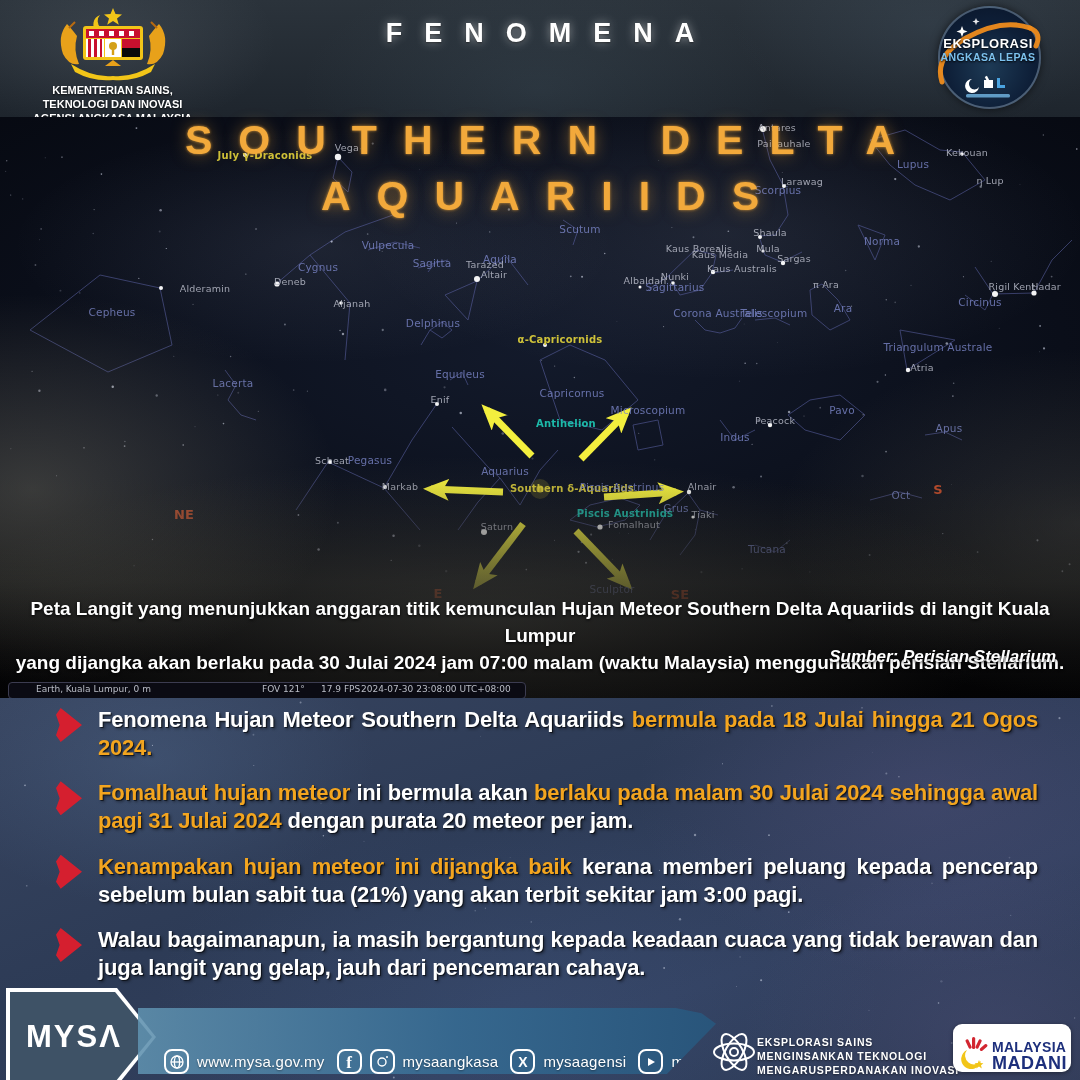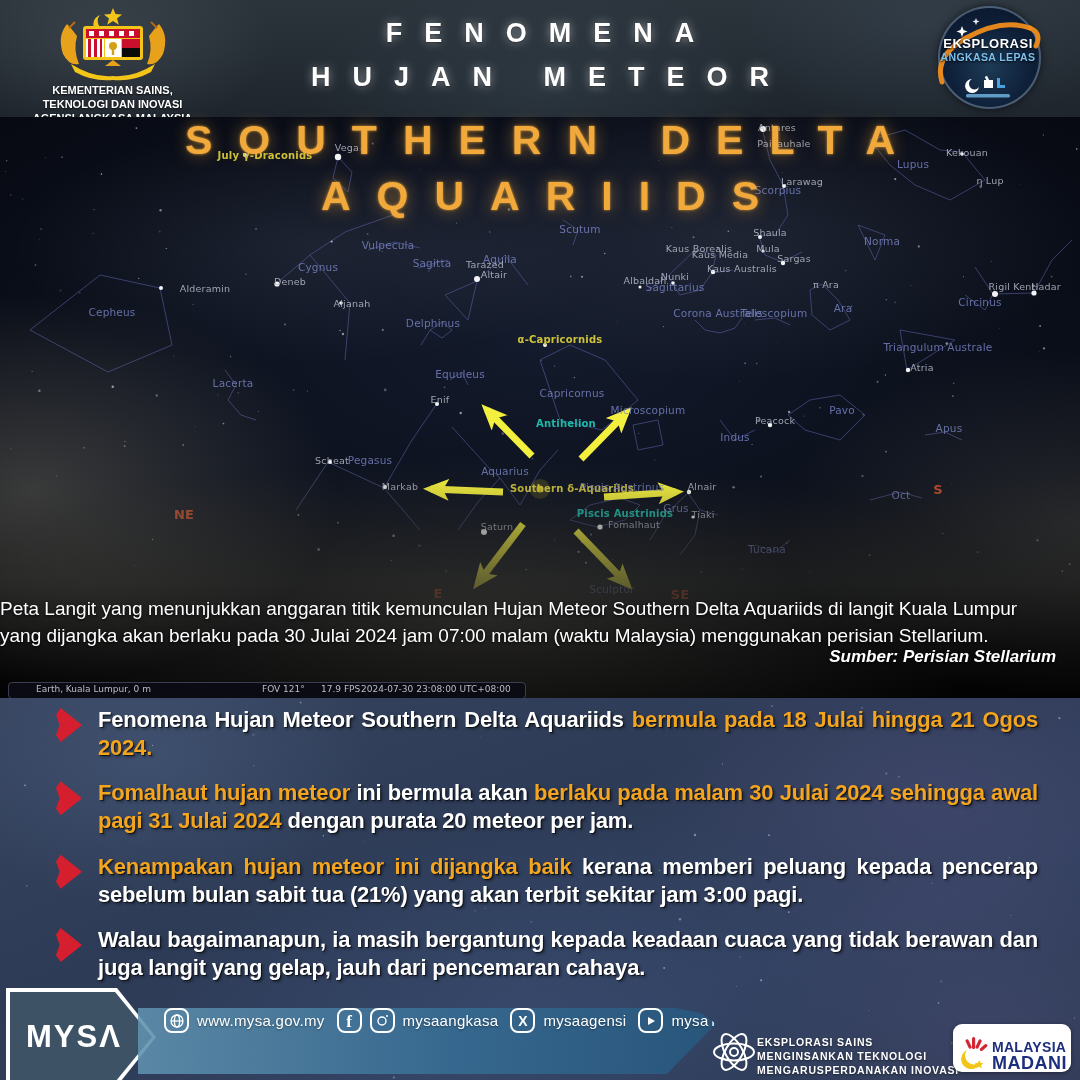--- a/index.html
+++ b/index.html
@@ -46,22 +46,22 @@
       font-family:"DejaVu Sans",sans-serif;letter-spacing:.2px}
   .c-const{color:#7b86c9;opacity:.8;font-size:10.5px}
   .c-star{color:#b9bcc9;opacity:.85;font-size:9.5px}
   .c-yellow{color:#d9cb3a;opacity:.95;font-size:10px;font-weight:bold}
   .c-cyan{color:#1ecbb8;opacity:.9;font-size:10px;font-weight:bold}
   .c-card{color:#cf4a25;opacity:.95;font-size:13px;font-weight:bold}
   .map-title{position:absolute;left:0;right:0;text-align:center;color:#f2a93b;font-weight:600;
     font-size:41px;letter-spacing:26px;text-indent:26px;
     text-shadow:0 0 16px rgba(242,169,59,.55),0 0 3px rgba(242,169,59,.8)}
   .mt1{top:0px}.mt2{top:56px}
-  .caption{position:absolute;left:0;right:0;top:478px;color:#fff;
-    font-size:19px;font-weight:normal;line-height:27px;text-shadow:0 1px 3px #000}
+  .caption{position:absolute;left:0;right:0;top:478px;text-align:center;color:#fff;
+    font-size:19px;font-weight:bold;line-height:27px;text-shadow:0 1px 3px #000}
   .source{position:absolute;right:24px;top:530px;color:#fff;font-size:17px;font-weight:bold;
     font-style:italic;text-shadow:0 1px 3px #000}
   .statusbar{position:absolute;left:8px;top:565px;width:516px;height:15px;
     background:#0b0b13;border:1px solid #3c3c50;border-radius:4px}
   .statusbar span{position:absolute;top:1px;font-family:"DejaVu Sans",sans-serif;
     font-size:9px;color:#babdc6;white-space:nowrap}
 
   
   .lower{position:absolute;left:0;top:698px;width:1080px;height:382px;
     background:
@@ -84,21 +84,21 @@
   
   .pentagon{position:absolute;left:6px;top:290px;width:150px;height:98px;
     clip-path:polygon(0 0,74% 0,100% 50%,74% 100%,0 100%);background:#fff}
   .pentagon .inner{position:absolute;left:4px;top:4px;right:4px;bottom:4px;
     clip-path:polygon(0 0,74% 0,100% 50%,74% 100%,0 100%);background:#3e5266;
     display:flex;align-items:center}
   .pentagon .brand{color:#fff;font-size:31px;font-weight:bold;letter-spacing:2px;padding-left:16px}
   .fbar{position:absolute;left:138px;top:310px;width:578px;height:66px;
     clip-path:polygon(0 0,93% 0,97.5% 8%,100% 24%,91.5% 100%,0 100%);
     background:linear-gradient(90deg, rgba(95,145,175,.88), rgba(54,106,145,.92) 55%, rgba(40,86,124,.94));
-    display:flex;align-items:flex-start;padding-left:26px;box-sizing:border-box;gap:12px}
+    display:flex;align-items:flex-end;padding-left:26px;box-sizing:border-box;gap:12px}
   .flink{display:flex;align-items:center;gap:8px}
   .fic{width:25px;height:25px;border:2px solid #fff;border-radius:8px;flex:0 0 auto;
     display:flex;align-items:center;justify-content:center;color:#fff;box-sizing:border-box}
   .fic.fb{font-family:"Liberation Serif",serif;font-size:17px;font-weight:bold;padding-top:2px}
   .fic.xx{font-size:14px;font-weight:bold}
   .flabel{color:#fff;font-size:15px;letter-spacing:.3px;text-shadow:0 1px 2px rgba(0,0,0,.4);white-space:nowrap}
   .atom{position:absolute;left:711px;top:331px}
   .motto{position:absolute;left:757px;top:337px;color:#fff;font-size:10.5px;font-weight:bold;
     letter-spacing:.8px;line-height:1.35;text-shadow:0 1px 2px rgba(0,0,0,.5)}
   .madani{position:absolute;left:953px;top:326px;width:118px;height:48px;background:#fff;
@@ -140,21 +140,20 @@
           <rect x="69" y="42" width="18" height="9" fill="#0a0a0a"></rect>
           <path d="M60 54 l-8 6 16 0Z" fill="#e8a11a"></path>
           <path d="M18 58 Q40 72 60 70 Q80 72 102 58 L98 66 Q80 76 60 74 Q40 76 22 66Z" fill="#f2c518"></path>
         </g>
       </svg>
       <div class="mline">KEMENTERIAN SAINS,</div>
       <div class="mline">TEKNOLOGI DAN INOVASI</div>
       <div class="mline">AGENSI ANGKASA MALAYSIA</div>
     </div>
     <div class="h-title h-t1">FENOMENA</div>
-    <div class="h-title h-t2">HUJAN METEOR</div>
     <div class="badge">
       <div class="circle"></div>
       <svg width="112" height="108" viewBox="0 0 112 108">
         <path d="M10 78 Q2 52 34 34 Q70 14 98 24" fill="none" stroke="#ef8c1c" stroke-width="5" stroke-linecap="round" opacity=".95"></path>
         <path d="M98 24 Q110 29 104 42" fill="none" stroke="#ef8c1c" stroke-width="5" stroke-linecap="round" opacity=".95"></path>
         <path d="M30 22 l1.5 4 4 1.5 -4 1.5 -1.5 4 -1.5 -4 -4 -1.5 4 -1.5Z" fill="#fff"></path>
         <path d="M44 14 l1 2.6 2.6 1 -2.6 1 -1 2.6 -1 -2.6 -2.6 -1 2.6 -1Z" fill="#fff" opacity=".9"></path>
         <path d="M40 75 a7 7 0 1 0 7 8 a5.5 5.5 0 1 1 -7 -8Z" fill="#fff"></path>
         <rect x="52" y="76" width="9" height="8" fill="#fff"></rect>
         <rect x="53.5" y="72" width="2.5" height="5" fill="#fff" transform="rotate(-28 55 74)"></rect>

